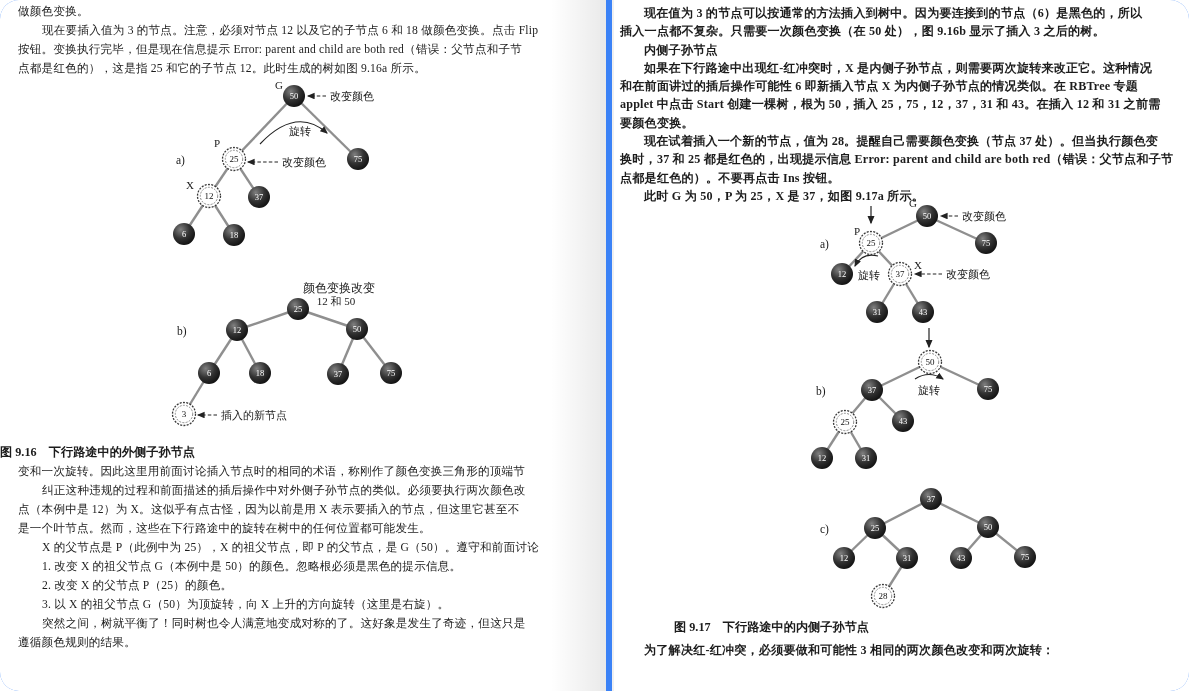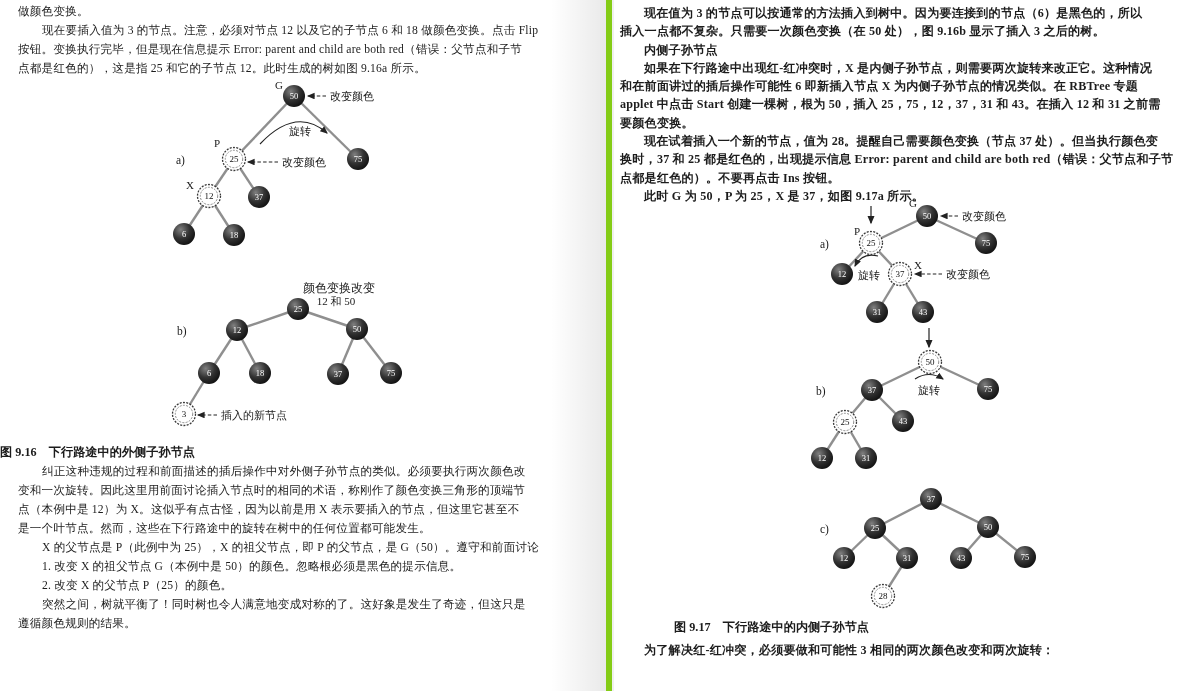--- a/index.html
+++ b/index.html
@@ -1,17 +1,17 @@
 <!DOCTYPE html>
 <html><head>
 <meta charset="utf-8">
 <style>
   html,body{margin:0;padding:0;background:#ffffff;}
-  .canvas{position:relative;width:1189px;height:691px;background:#84cc16;overflow:hidden;
-          font-family:"Liberation Serif","DejaVu Serif",serif;color:#1c1c1c;}
+  .canvas{position:relative;width:1189px;height:691px;background:#3b82f6;overflow:hidden;
+          font-family:"Liberation Serif","DejaVu Serif",serif;color:#1c1c1c;border-radius:19px;}
   .page{position:absolute;top:0;height:691px;background:#ffffff;}
   .page-left{left:0;width:606px;}
   .page-left::after{content:'';position:absolute;top:0;right:0;width:55px;height:100%;
           background:linear-gradient(to right,rgba(0,0,0,0),rgba(0,0,0,0.085));pointer-events:none;}
   .page-right{left:614px;width:575px;}
   .seam{position:absolute;left:612px;top:0;width:6px;height:691px;background:#f0f0f0;}
   .lines{position:absolute;left:18px;width:505px;}
   .page-right .lines{left:6px;width:556px;}
   .tl{height:19px;line-height:19px;font-size:11.6px;white-space:nowrap;letter-spacing:0.2px;}
   .lines.r .tl{height:18.3px;line-height:18.3px;font-size:12.1px;font-weight:bold;}
@@ -108,27 +108,28 @@
           <circle cx="44" cy="334" r="11.5" fill="#ffffff" stroke="#3a3a3a" stroke-width="1.3" stroke-dasharray="2,1.3"></circle>
           <circle cx="44" cy="334" r="8.7" fill="none" stroke="#8a8a8a" stroke-width="1" stroke-dasharray="2,1.3"></circle>
           <text x="44" y="337.4" text-anchor="middle" font-size="9" fill="#111">3</text>
           <text x="37" y="255" font-size="11.5" fill="#1a1a1a">b)</text>
         </g>
       </svg>
 
     <div class="caption" style="top:444px;left:0;width:566px">图 9.16　下行路途中的外侧子孙节点</div>
 
     <div class="lines" style="top:462px">
+        <div class="tl">变和一次旋转。因此这里用前面讨论插入节点时的相同的术语，称刚作了颜色变换三角形的顶端节</div>
         <div class="tl ind">纠正这种违规的过程和前面描述的插后操作中对外侧子孙节点的类似。必须要执行两次颜色改</div>
-        <div class="tl">变和一次旋转。因此这里用前面讨论插入节点时的相同的术语，称刚作了颜色变换三角形的顶端节</div>
         <div class="tl">点（本例中是 12）为 X。这似乎有点古怪，因为以前是用 X 表示要插入的节点，但这里它甚至不</div>
         <div class="tl">是一个叶节点。然而，这些在下行路途中的旋转在树中的任何位置都可能发生。</div>
         <div class="tl ind">X 的父节点是 P（此例中为 25），X 的祖父节点，即 P 的父节点，是 G（50）。遵守和前面讨论</div>
         <div class="tl ind">1. 改变 X 的祖父节点 G（本例中是 50）的颜色。忽略根必须是黑色的提示信息。</div>
         <div class="tl ind">2. 改变 X 的父节点 P（25）的颜色。</div>
+        <div class="tl ind">3. 以 X 的祖父节点 G（50）为顶旋转，向 X 上升的方向旋转（这里是右旋）。</div>
         <div class="tl ind">突然之间，树就平衡了！同时树也令人满意地变成对称的了。这好象是发生了奇迹，但这只是</div>
         <div class="tl">遵循颜色规则的结果。</div>
       </div>
   </div>
 
   <div class="seam"></div>
 
   <div class="page page-right">
     <div class="lines r" style="top:4px">
         <div class="tl ind">现在值为 3 的节点可以按通常的方法插入到树中。因为要连接到的节点（6）是黑色的，所以</div>

